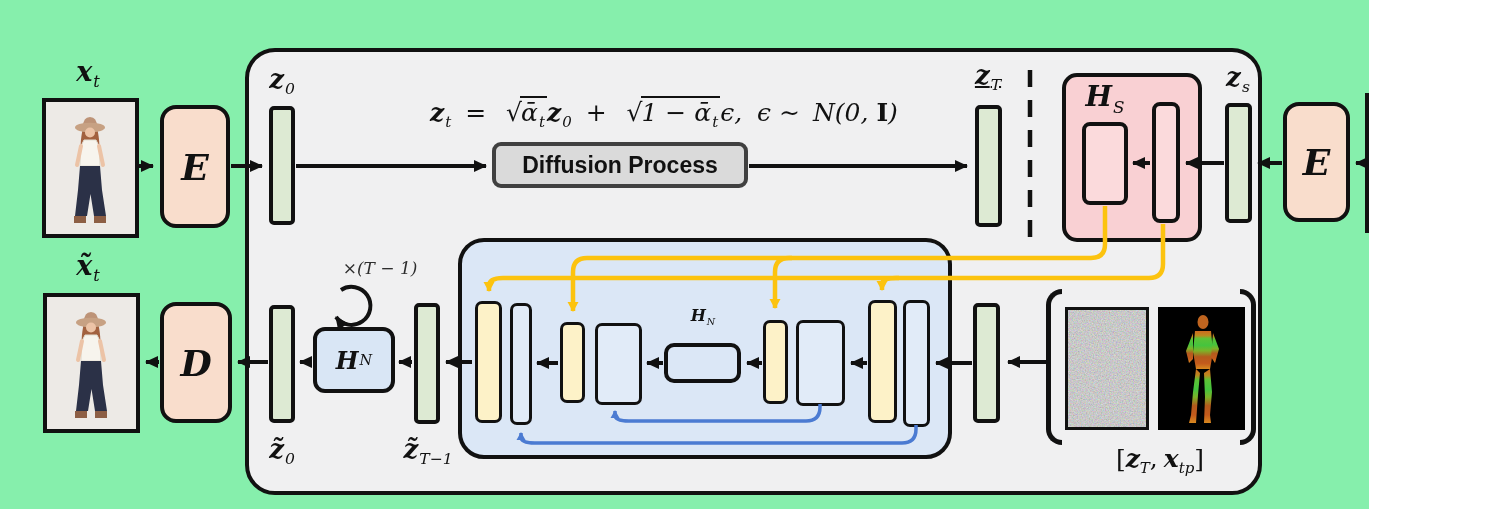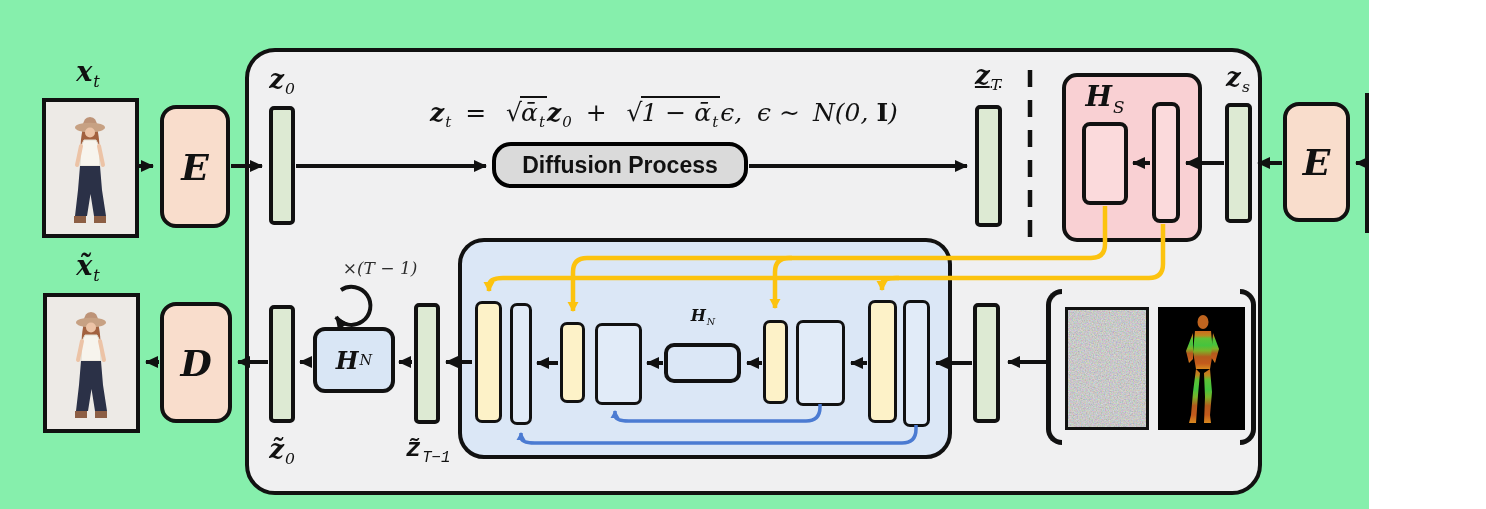--- a/index.html
+++ b/index.html
@@ -4,21 +4,21 @@
 <style>
   html,body{margin:0;padding:0;background:#fff;}
   .stage{position:relative;width:1369px;height:509px;background:#86efac;overflow:hidden;
          font-family:"DejaVu Serif","Liberation Serif",serif;color:#111;}
   .abs{position:absolute;box-sizing:border-box;}
   
   .panel{background:#f0f0f1;border:4px solid #111;border-radius:30px;}
   .peach{background:#f9ddcc;border:4px solid #111;border-radius:16px;}
   .pink{background:#f9d0d3;border:4px solid #111;border-radius:15px;}
   .pinkbar{background:#fbdadc;border:4px solid #111;border-radius:8px;}
-  .graybox{background:#dadada;border:4px solid #000000;border-radius:19px;}
+  .graybox{background:#dadada;border:4px solid #404040;border-radius:9px;}
   .bluebox{background:#dbe7f6;border:4px solid #111;border-radius:26px;}
   .hnbox{background:#d9e6f5;border:4px solid #111;border-radius:12px;}
   .greenbar{background:#ddead3;border:4px solid #111;border-radius:5px;}
   .ybar{background:#fdf2c8;border:3.5px solid #111;border-radius:7px;}
   .bbar{background:#e1ebf8;border:3.5px solid #111;border-radius:7px;}
   .midrect{background:#dbe7f6;border:4px solid #111;border-radius:10px;}
   .photo{border:4px solid #111;background:#edeae6;overflow:hidden;}
   .photo svg{display:block;}
   
   .lbl{font-size:27px;font-weight:bold;font-style:italic;text-align:center;white-space:nowrap;}
@@ -151,21 +151,21 @@
 
   <div class="abs iter" style="left:310px;top:258px;width:86px;">×(T − 1)</div>
   <div class="abs hnbox" style="left:313px;top:327px;width:82px;height:66px;">
     <div class="blockletter scrlbl" style="font-size:24px;">
         <span>H</span>
         <sub>N</sub>
       </div>
   </div>
 
   <div class="abs greenbar" style="left:414px;top:303px;width:26px;height:121px;"></div>
-  <div class="abs lbl" style="left:392px;top:434px;width:72px;font-size:26px;font-family:Liberation Mono, monospace;"><span>z̃</span><sub>T−1</sub></div>
+  <div class="abs lbl" style="left:392px;top:434px;width:72px;font-size:26px;"><span>z̃</span><sub>T−1</sub></div>
 
   <div class="abs bluebox" style="left:458px;top:238px;width:494px;height:221px;"></div>
   <div class="abs ybar" style="left:475px;top:301px;width:27px;height:122px;"></div>
   <div class="abs bbar" style="left:510px;top:303px;width:22px;height:122px;"></div>
   <div class="abs ybar" style="left:560px;top:322px;width:25px;height:81px;"></div>
   <div class="abs bbar" style="left:595px;top:323px;width:47px;height:82px;"></div>
   <div class="abs scrlbl" style="left:672px;top:306px;width:62px;font-size:16px;"><span>H</span><sub>N</sub></div>
   <div class="abs midrect" style="left:664px;top:343px;width:77px;height:40px;"></div>
   <div class="abs ybar" style="left:763px;top:320px;width:25px;height:84px;"></div>
   <div class="abs bbar" style="left:796px;top:320px;width:49px;height:86px;"></div>
@@ -200,20 +200,21 @@
       </defs>
       <ellipse cx="45" cy="15" rx="5.5" ry="7" fill="#bf641f"></ellipse>
       <path d="M37,24 L53,24 L55,45 L52,62 L38,62 L35,45 Z" fill="url(#pg)"></path>
       <path d="M35,26 L28,44 L31,56 L35,52 Z" fill="url(#pg)"></path>
       <path d="M55,26 L61,42 L57,56 L53,50 Z" fill="url(#pg)"></path>
       <path d="M38,62 L35,85 L33,108 L31,116 L38,116 L40,88 L42,66 Z" fill="url(#pg)"></path>
       <path d="M52,62 L54,85 L52,108 L53,116 L46,116 L47,90 L46,66 Z" fill="url(#pg)"></path>
     </svg>
   </div>
   <div class="abs brkR" style="left:1240px;top:289px;"></div>
+  <div class="abs concat-lbl" style="left:1095px;top:444px;width:130px;"><span>[</span><span class="bi">z</span><sub>T</sub><span style="margin-right:6px;">,</span><span class="bi">x</span><sub>tp</sub><span>]</span></div>
 
   <svg class="overlay" width="1486" height="509">
     <defs>
       <marker id="ab" markerUnits="userSpaceOnUse" markerWidth="16" markerHeight="14" refX="13" refY="7" orient="auto">
         <path d="M1,1 L14,7 L1,13 Z" fill="#111"></path>
       </marker>
       <marker id="ay" markerUnits="userSpaceOnUse" markerWidth="14" markerHeight="13" refX="10" refY="6.5" orient="auto">
         <path d="M1,1 L11,6.5 L1,12 Z" fill="#fcc30f"></path>
       </marker>
       <marker id="abl" markerUnits="userSpaceOnUse" markerWidth="12" markerHeight="11" refX="8" refY="5.5" orient="auto">

